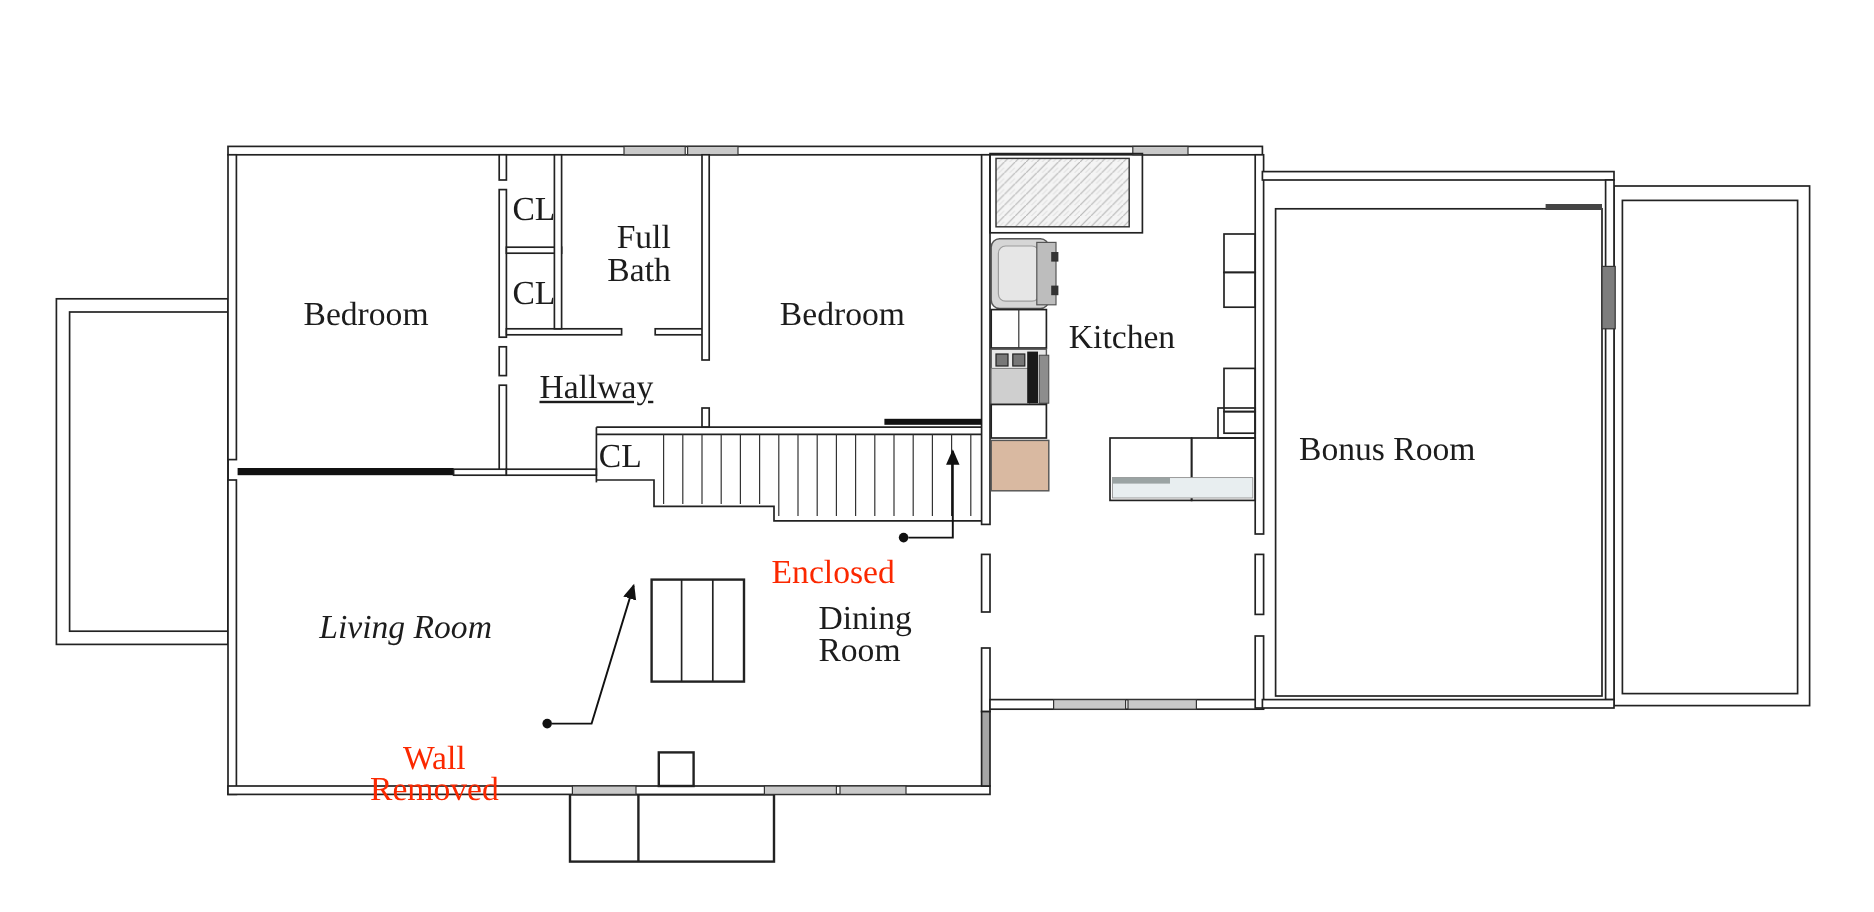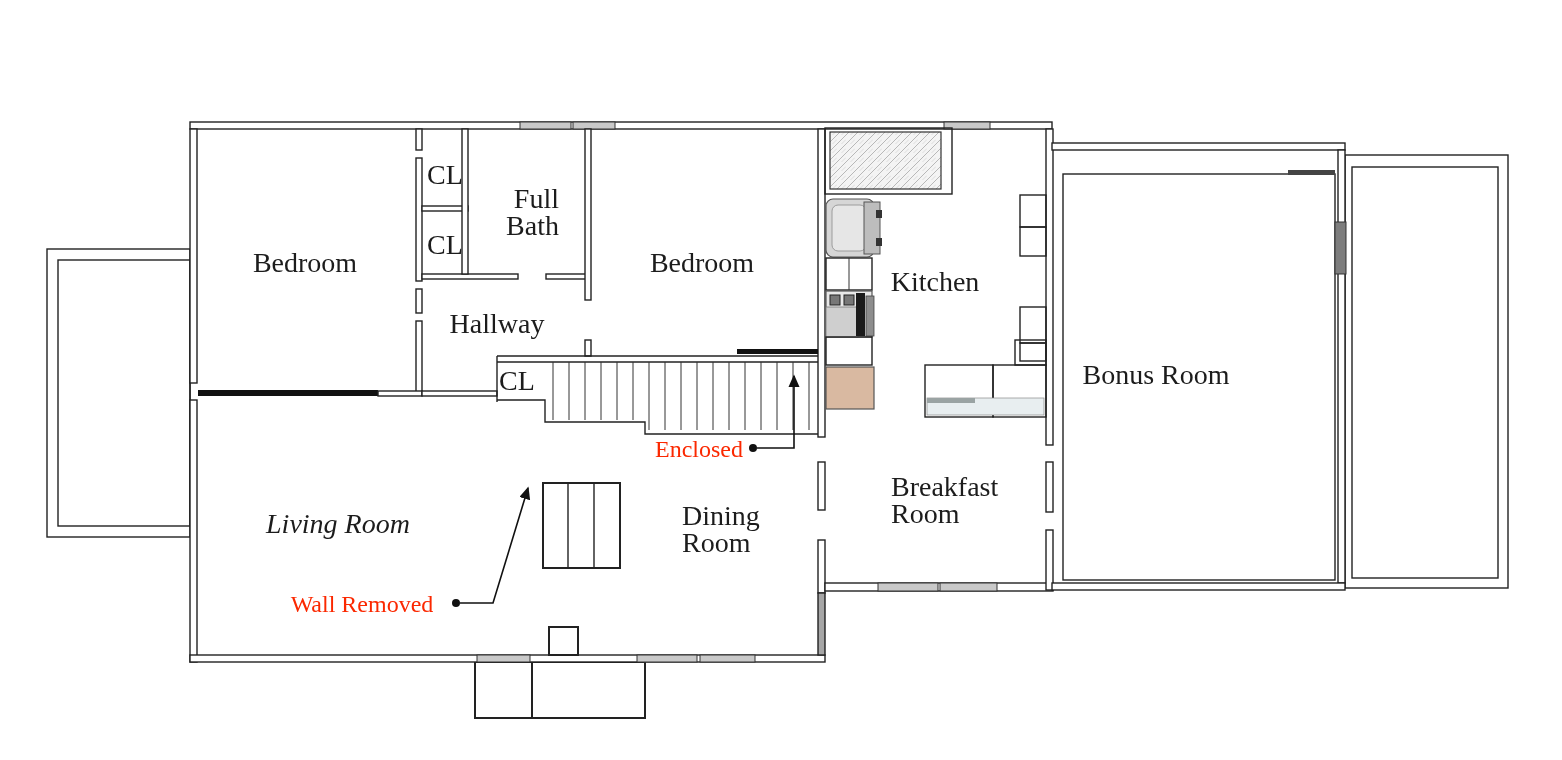--- a/index.html
+++ b/index.html
@@ -8,21 +8,21 @@
   #plan-svg{position:absolute;left:0;top:0;width:1562px;height:760px;}
   .wall{fill:#fff;stroke:#222;stroke-width:1.4;}
   .solid{fill:#111;stroke:none;}
   .ln{fill:none;stroke:#222;stroke-width:1.4;}
   .ln2{fill:none;stroke:#222;stroke-width:2;}
   .thin{fill:none;stroke:#333;stroke-width:1;}
   .lbl{position:absolute;font-size:28px;line-height:27px;white-space:normal;}
   .lbl.center{text-align:center;}
   #title{position:absolute;left:0;right:0;top:56px;text-align:center;
          font-size:29px;font-weight:bold;letter-spacing:2px;}
-  .red-lbl{position:absolute;font-size:24px;line-height:26px;}
+  .red-lbl{position:absolute;font-size:28px;line-height:26px;margin-top:29px;}
 </style>
 </head>
 <body>
 
 <div id="canvas">
 
 
   <svg id="plan-svg" viewBox="0 0 1562 760" xmlns="http://www.w3.org/2000/svg">
     <defs>
       <pattern id="hatch" width="9" height="9" patternUnits="userSpaceOnUse">
@@ -189,25 +189,24 @@
         <circle cx="456" cy="603" r="4" fill="#111" stroke="none"></circle>
         <polyline points="460,603 493,603 528,488" marker-end="url(#arrow)"></polyline>
       </g>
     </g>
   </svg>
 
   <div class="lbl center" style="left:245px;top:249px;width:120px;">Bedroom</div>
   <div class="lbl" style="left:427px;top:161px;">CL</div>
   <div class="lbl" style="left:427px;top:231px;">CL</div>
   <div class="lbl" style="left:497px;top:185px;width:62px;text-align:right;">Full Bath</div>
-  <div class="lbl center" style="left:437px;top:310px;width:120px;">Hallway</div>
+  <div class="lbl center" style="left:437px;top:310px;width:120px;text-decoration:underline;">Hallway</div>
   <div class="lbl center" style="left:642px;top:249px;width:120px;">Bedroom</div>
   <div class="lbl center" style="left:875px;top:268px;width:120px;">Kitchen</div>
   <div class="lbl" style="left:499px;top:367px;">CL</div>
   <div class="lbl center" style="left:258px;top:510px;width:160px;font-style:italic;">Living Room</div>
   <div class="lbl" style="left:682px;top:502px;width:84px;">Dining Room</div>
-  <div class="lbl" style="left:891px;top:473px;width:110px;">Breakfast Room</div>
   <div class="lbl center" style="left:1076px;top:361px;width:160px;">Bonus Room</div>
 
   <div class="red-lbl" style="left: 643px; top: 436px; width: 100px; text-align: right; color: rgb(251, 40, 0);">Enclosed</div>
   <div class="red-lbl" style="left: 282px; top: 591px; width: 160px; text-align: center; color: rgb(251, 40, 0);">Wall Removed</div>
 
 </div>
 
 </body></html>

